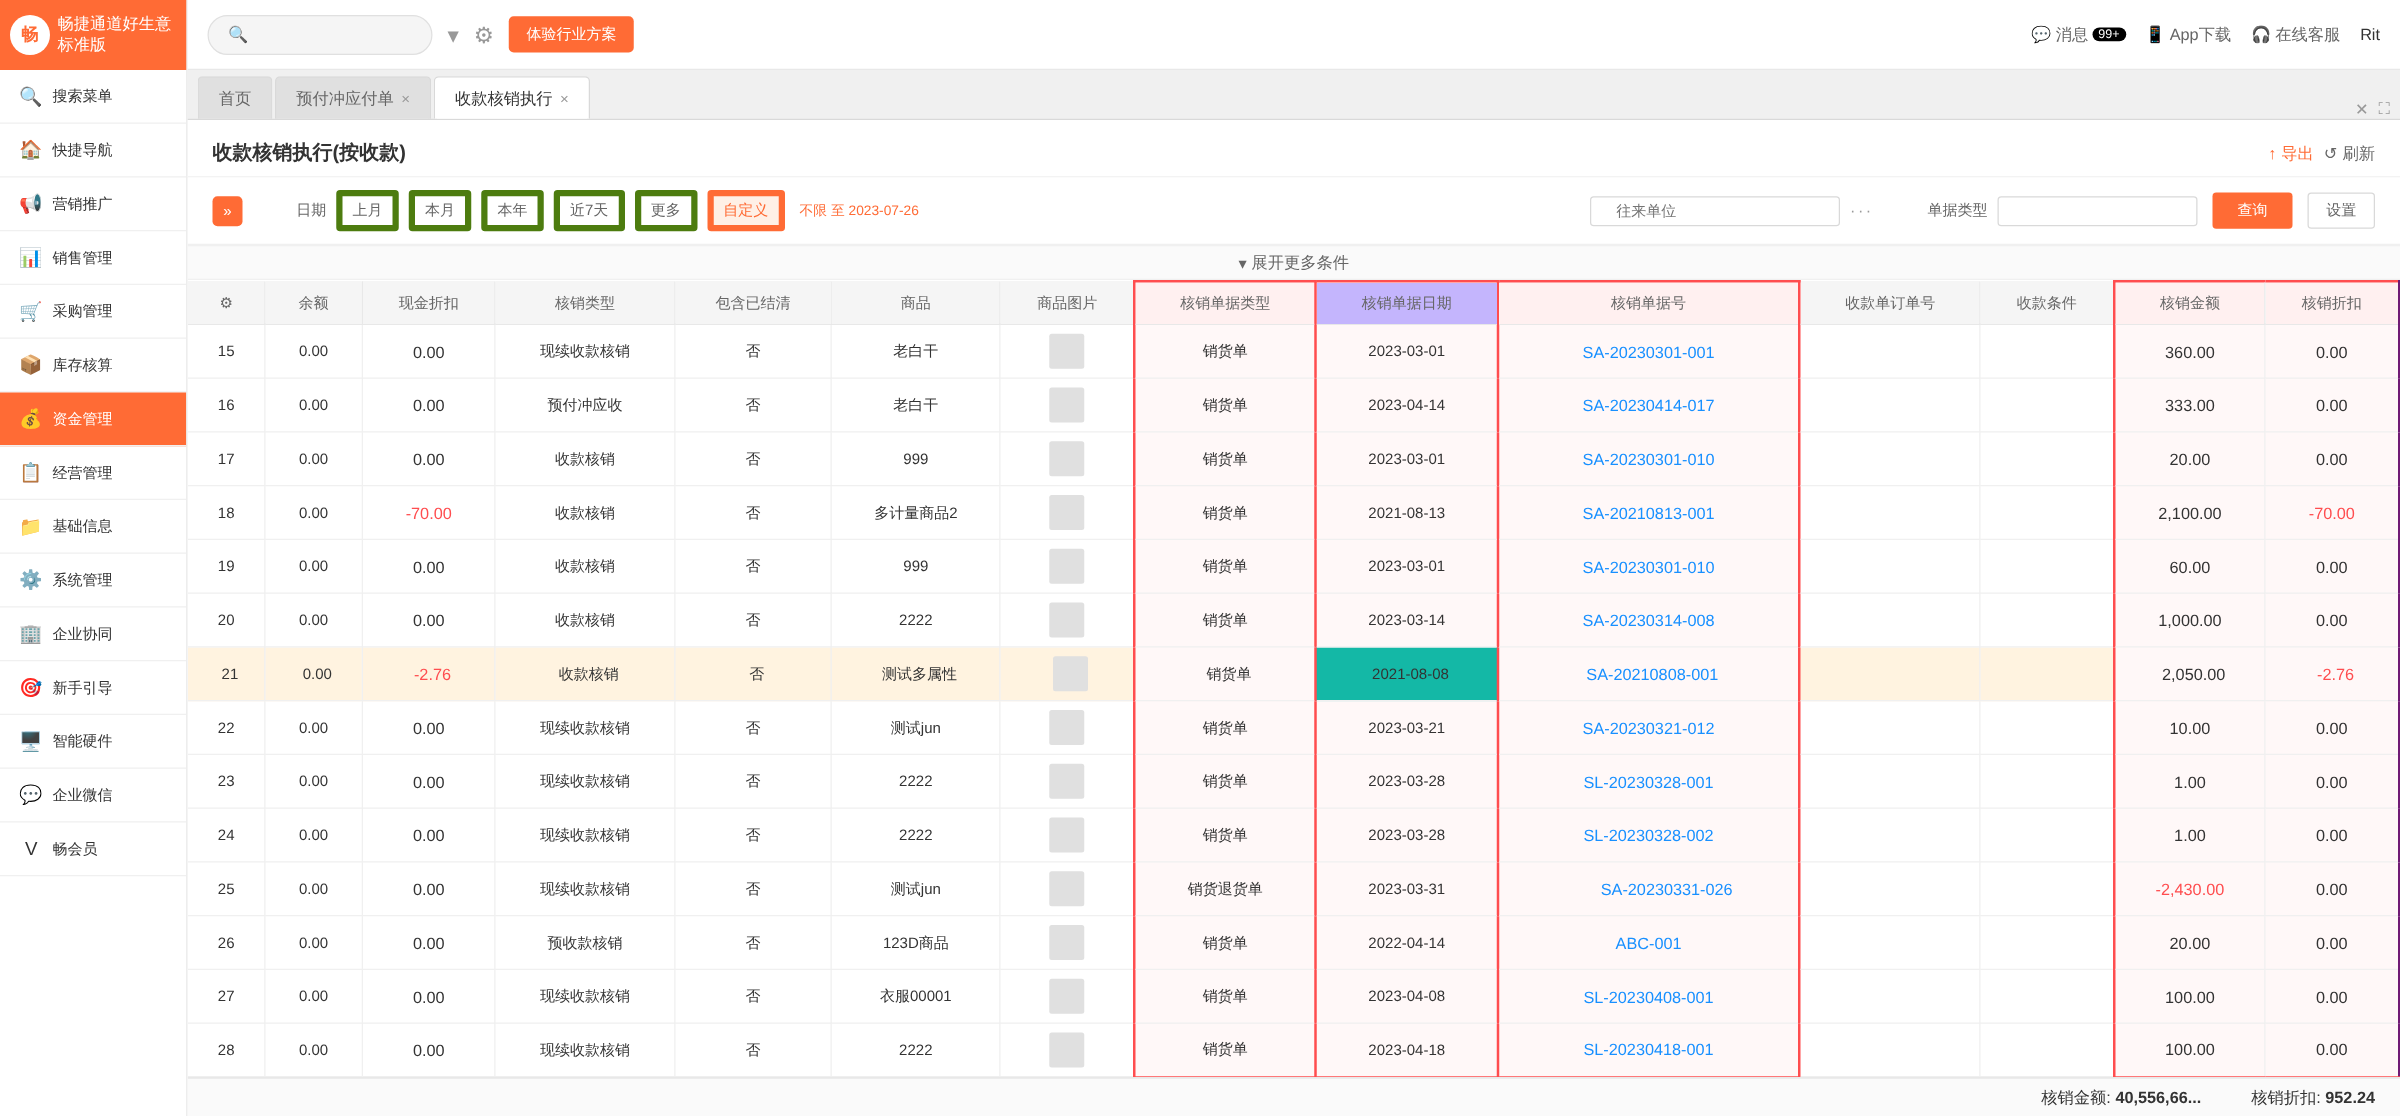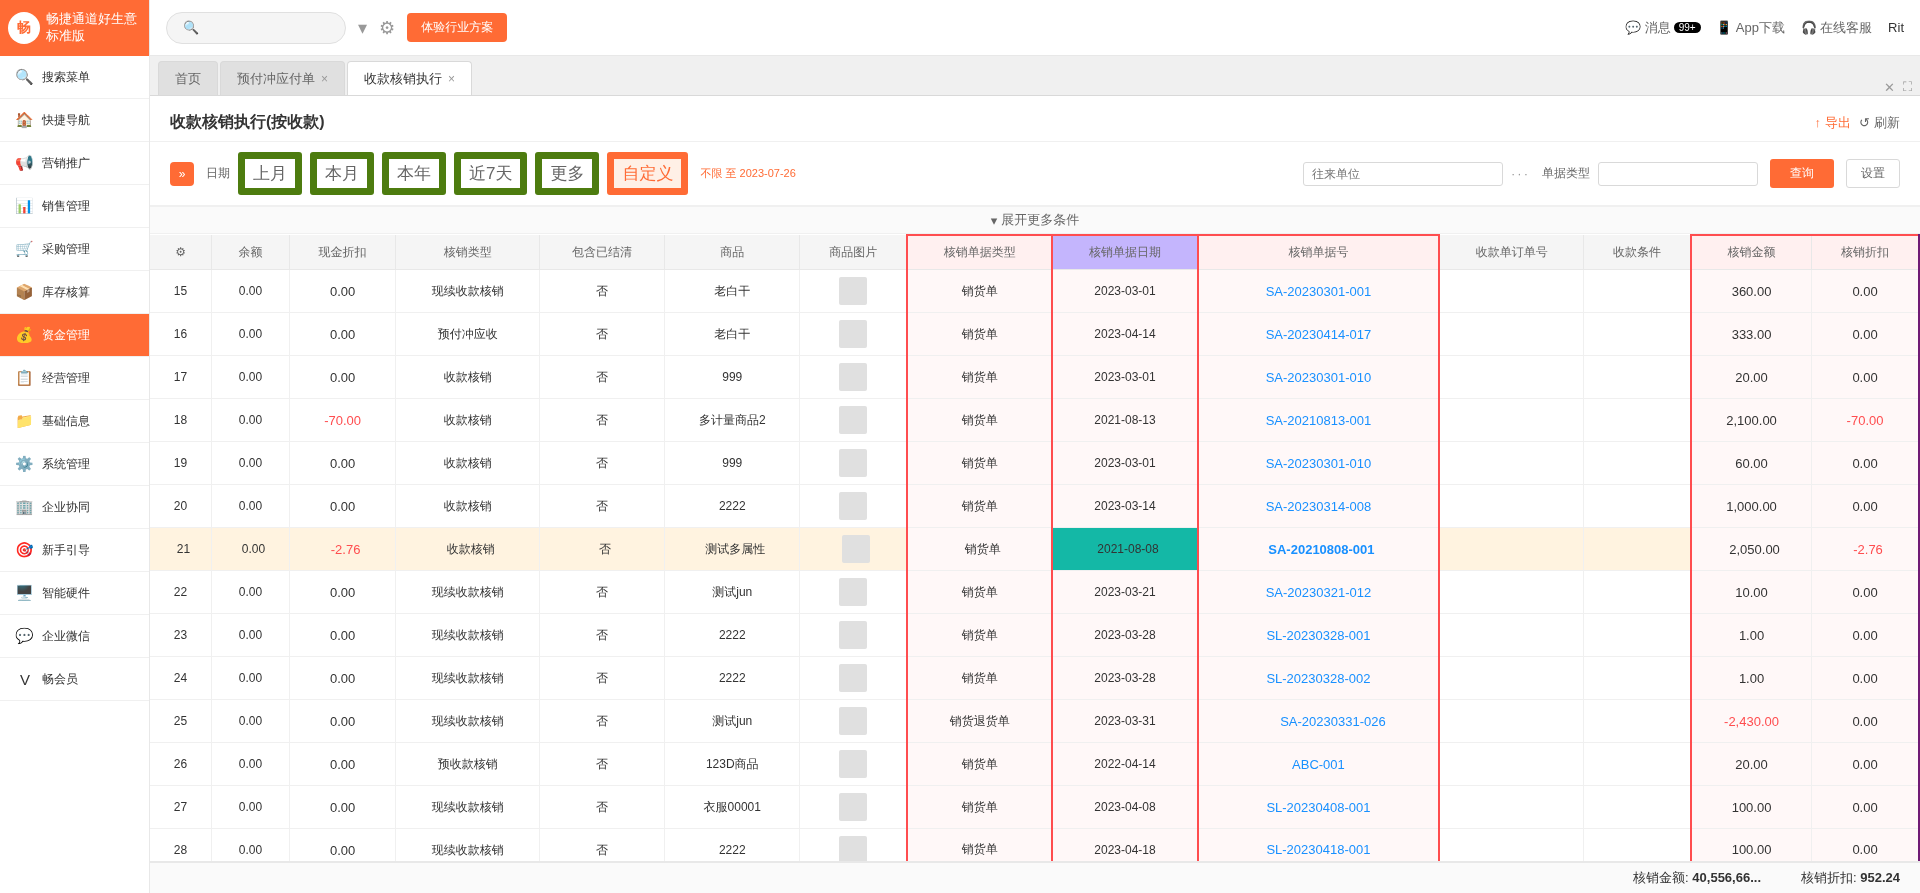--- a/index.html
+++ b/index.html
@@ -41,24 +41,24 @@
     .content-header { padding: 16px 20px 8px; border-bottom: 1px solid #f0f0f0; display: flex; justify-content: space-between; align-items: center; }
     .page-title { font-size: 16px; font-weight: bold; color: #333; }
     .header-actions { display: flex; gap: 8px; }
     .btn-export { display: flex; align-items: center; gap: 4px; color: #ff6b35; cursor: pointer; font-size: 12px; }
     .btn-refresh { display: flex; align-items: center; gap: 4px; color: #666; cursor: pointer; font-size: 12px; }
 
     
     .filter-bar { padding: 10px 20px; background: #fff; border-bottom: 1px solid #f0f0f0; display: flex; align-items: center; gap: 12px; flex-wrap: wrap; }
     .filter-section { display: flex; align-items: center; gap: 8px; }
     .filter-arrow { width: 24px; height: 24px; background: #ff6b35; color: #fff; display: flex; align-items: center; justify-content: center; border-radius: 4px; cursor: pointer; font-size: 12px; }
-    .filter-label { color: #666; font-size: 12px; }
-    .filter-date-btn { padding: 3px 8px; border: 7px solid #4d7c0f; border-radius: 3px; background: #fff; cursor: pointer; font-size: 17px; color: #666; }
+    .filter-label { color: #666; font-size: 12px; margin-left: 31px; }
+    .filter-date-btn { padding: 3px 8px; border: 5px solid #4d7c0f; border-radius: 3px; background: #fff; cursor: pointer; font-size: 12px; color: #666; }
     .filter-date-btn.active { background: #fff0e6; color: #ff6b35; border-color: #ff6b35; }
-    .filter-input { border: 1px solid #d9d9d9; border-radius: 3px; padding: 4px 8px; font-size: 12px; min-width: 180px; color: #999; }
+    .filter-input { border: 1px solid #d9d9d9; border-radius: 3px; padding: 4px 20px; font-size: 12px; min-width: 180px; color: #999; }
     .filter-dots { color: #999; letter-spacing: 2px; }
     .filter-select { border: 1px solid #d9d9d9; border-radius: 3px; padding: 4px 24px 4px 10px; font-size: 12px; min-width: 160px; appearance: none; color: #999; background: #fff; }
     .btn-query { background: #ff6b35; color: #fff; border: none; border-radius: 3px; padding: 6px 20px; cursor: pointer; font-size: 12px; }
     .btn-settings { background: #fff; color: #666; border: 1px solid #d9d9d9; border-radius: 3px; padding: 5px 14px; cursor: pointer; font-size: 12px; }
     .expand-bar { display: flex; justify-content: center; align-items: center; padding: 4px; cursor: pointer; color: #666; font-size: 12px; gap: 4px; border-top: 1px solid #f0f0f0; border-bottom: 1px solid #f0f0f0; background: #fafafa; }
 
     
     .table-wrap { flex: 1; overflow: auto; position: relative; }
     table { width: 100%; border-collapse: collapse; min-width: 1600px; }
     thead tr { background: #f5f5f5; }
@@ -383,21 +383,21 @@
             <tr class="highlighted">
     <td>21</td>
     <td>0.00</td>
     <td><span class="negative">-2.76</span></td>
     <td>收款核销</td>
     <td>否</td>
     <td>测试多属性</td>
     <td><span style="display:inline-block;width:28px;height:28px;background:#e0e0e0;border-radius:2px;vertical-align:middle;"></span></td>
     <td class="report-type" style="background:#fff8f8;">销货单</td>
     <td class="report-date" style="background:#14b8a6;margin-left:48px;">2021-08-08</td>
-    <td class="report-no" style="background:#fff8f8;font-weight:bold;"><a class="link-text">SA-20210808-001</a></td>
+    <td class="report-no" style="background:#fff8f8;"><a class="link-text">SA-20210808-001</a></td>
     <td></td>
     <td></td>
     <td class="write-off-amt" style="background:#fff8f8;"><span>2,050.00</span></td>
     <td class="write-off-disc" style="background:#fff8f8;"><span class="negative">-2.76</span></td>
   </tr>
             <tr>
     <td>22</td>
     <td>0.00</td>
     <td><span>0.00</span></td>
     <td>现续收款核销</td>

